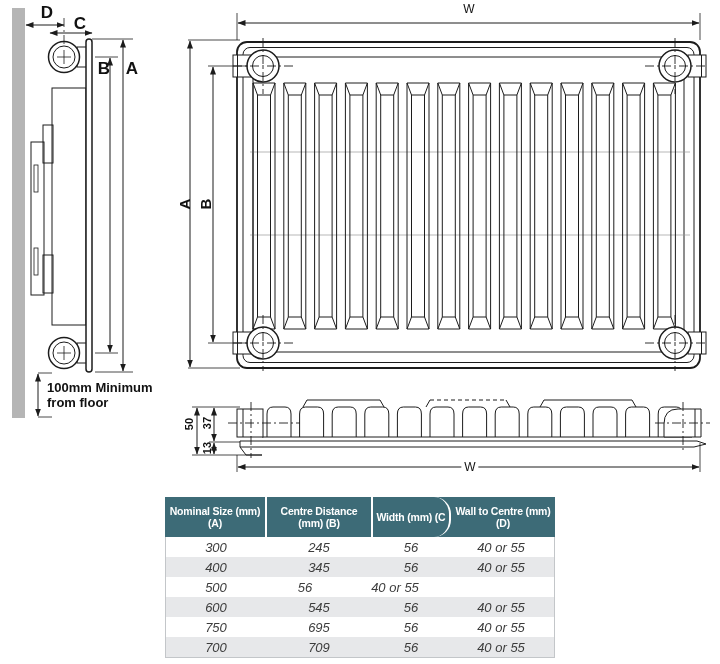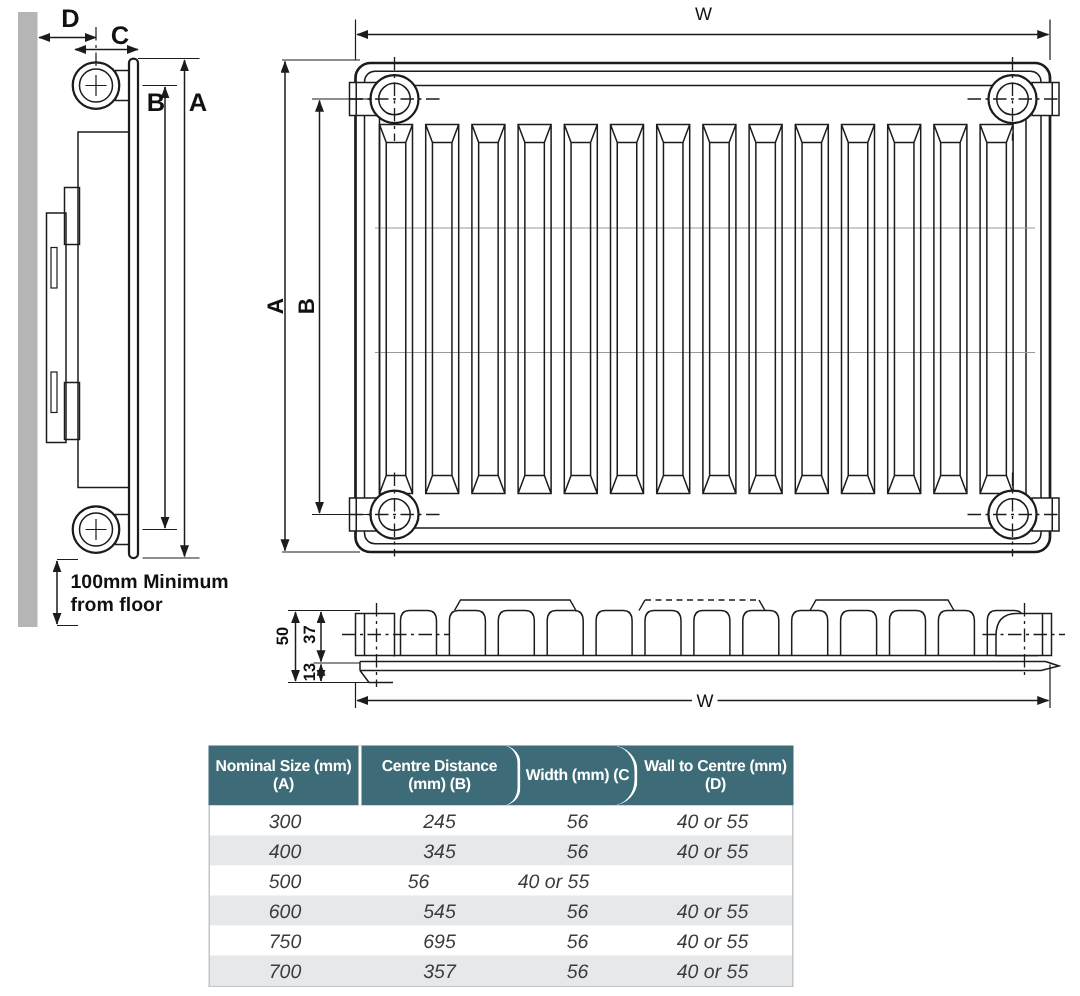--- a/index.html
+++ b/index.html
@@ -22,27 +22,27 @@
   .lbl{position:absolute;color:#111;transform:translate(-50%,-50%);white-space:nowrap;}
   .big{font-size:17px;font-weight:bold;}
   .med{font-size:15px;font-weight:bold;}
   .rot{transform:translate(-50%,-50%) rotate(-90deg);}
   .dim{font-size:11px;font-weight:600;}
   .wlbl{font-size:12px;font-weight:400;}
   .bgw{background:#fff;padding:0 3px;}
   .floor-note{position:absolute;left:47px;top:380px;font-size:13px;font-weight:bold;
     line-height:15px;color:#111;}
   
-  .spec-table{position:absolute;left:139px;top:497px;width:390px;}
+  .spec-table{position:absolute;left:165px;top:497px;width:390px;}
   .thead{display:flex;background:var(--header-bg);height:40px;}
   .th{color:#fff;font-size:10.5px;font-weight:bold;display:flex;align-items:center;
     justify-content:center;text-align:center;border-right:2px solid #fff;box-sizing:border-box;
     letter-spacing:-0.2px;}
   .th:last-child{border-right:none;}
-  .c0{width:102px;} .c1{width:106px;border-radius:12px;} .c2{width:78px;border-radius:17px;} .c3{width:104px;}
+  .c0{width:102px;} .c1{width:106px;} .c2{width:78px;border-radius:17px;} .c3{width:104px;}
   .tbody{border:1px solid var(--table-border);border-top:none;box-sizing:border-box;font-style:italic;}
   .trow{display:flex;height:20px;background:#fff;}
   .trow:nth-child(even){background:var(--row-alt);}
   .td{font-size:13px;color:var(--body-text);display:flex;align-items:center;
     justify-content:center;box-sizing:border-box;}
   .tbody .c0{width:100px;} .tbody .c3{width:102px;}
 </style>
 </head>
 <body>
 
@@ -241,19 +241,19 @@
         <div class="td c3">40 or 55</div>
       </div>
       <div class="trow">
         <div class="td c0">750</div>
         <div class="td c1">695</div>
         <div class="td c2">56</div>
         <div class="td c3">40 or 55</div>
       </div>
       <div class="trow">
         <div class="td c0">700</div>
-        <div class="td c1">357</div>
+        <div class="td c1">709</div>
         <div class="td c2">56</div>
         <div class="td c3">40 or 55</div>
       </div>
     </div>
   </div>
 </div>
 
 </body></html>

